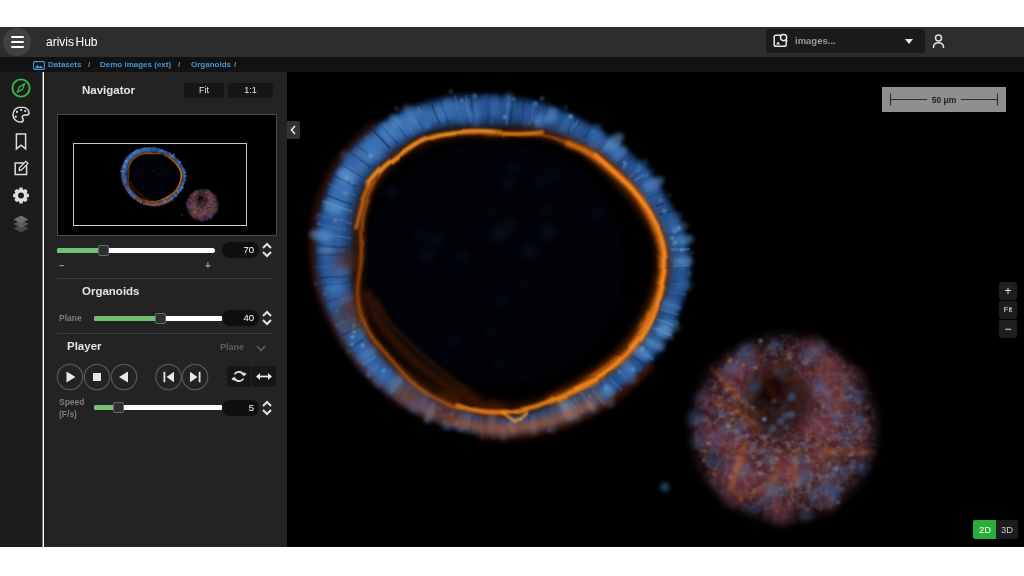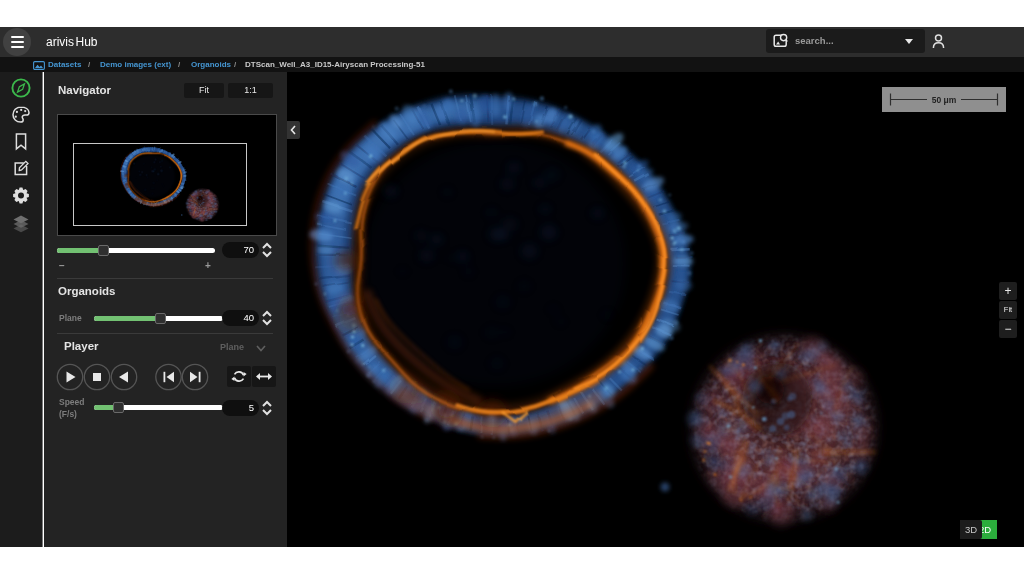--- a/index.html
+++ b/index.html
@@ -15,21 +15,21 @@
   #searchtxt { left:795px; top:29px; height:24px; line-height:24px; color:#9a9a9a; font-size:9.5px; font-weight:bold; }
   #caret { left:905px; top:39px; width:0; height:0; border-left:4.5px solid transparent; border-right:4.5px solid transparent; border-top:5px solid #e8e8e8; }
   
   #crumbbar { left:0; top:57px; width:1024px; height:15px; background:#121212; color:#4596d2; font-size:8px; font-weight:bold; }
   .crumb { position:absolute; top:0; height:15px; line-height:16px; white-space:nowrap; }
   .slash { color:#8a8a8a; }
   
   #railcol { left:0; top:72px; width:43px; height:475px; background:#1c1c1c; border-right:1px solid #7a7a7a; }
   #panel { left:44px; top:72px; width:243px; height:475px; background:#232323; }
   #viewer { left:287px; top:72px; width:737px; height:475px; background:#000; }
-  .h1 { position:absolute; color:#e4e4e4; font-size:11.5px; font-weight:bold; }
+  .h1 { position:absolute; color:#e4e4e4; font-size:11.5px; font-weight:bold;margin-left:24px; }
   .btn { position:absolute; background:#161616; color:#e8e8e8; font-size:9px; font-weight:normal; text-align:center; border-radius:2px; }
   .lbl { position:absolute; color:#7d7d7d; font-size:8.5px; font-weight:bold; }
   .track { position:absolute; height:5px; background:#fff; border-radius:2.5px; }
   .fill { position:absolute; height:5px; background:#72c172; border-radius:2.5px 0 0 2.5px; }
   .handle { position:absolute; width:11px; height:11px; top:-3px; background:#2f2f2f; border:1px solid #6a6a6a; border-radius:2px; }
   .valbox { position:absolute; width:37px; height:16px; background:#0f0f0f; color:#fff; font-size:9.5px; line-height:16px; text-align:right; padding-right:5px; border-radius:8px; }
   .divider { position:absolute; left:57px; width:216px; height:1px; background:#3a3a3a; }
   .spin { position:absolute; width:12px; height:16px; }
 </style>
 </head>
@@ -43,39 +43,38 @@
     <div class="hbar" style="top:18px"></div>
   </div>
   <div id="title" class="abs">arivis<span style="margin-left:1.5px">Hub</span></div>
   <div id="searchbox" class="abs"></div>
   <svg class="abs" style="left:773px;top:33px" width="16" height="16" viewBox="0 0 16 16">
     <rect x="1.2" y="2.2" width="12" height="11" rx="1.8" fill="none" stroke="#e8e8e8" stroke-width="1.5"></rect>
     <circle cx="10.6" cy="4.6" r="3.1" fill="#1b1b1b" stroke="#e8e8e8" stroke-width="1.4"></circle>
     <line x1="12.8" y1="6.8" x2="14.4" y2="8.4" stroke="#e8e8e8" stroke-width="1.4"></line>
     <path d="M 3 11.4 L 5.2 8.6 L 7 11.4 Z" fill="#e8e8e8"></path>
   </svg>
-  <div id="searchtxt" class="abs">search...</div>
+  <div id="searchtxt" class="abs">images...</div>
   <div id="caret" class="abs"></div>
   <svg class="abs" style="left:931px;top:33px" width="15" height="17" viewBox="0 0 15 17">
     <circle cx="7.5" cy="5" r="3" fill="none" stroke="#e0e0e0" stroke-width="1.5"></circle>
     <path d="M 2.4 15 Q 2.4 9.8 7.5 9.8 Q 12.6 9.8 12.6 15" fill="none" stroke="#e0e0e0" stroke-width="1.5"></path>
   </svg>
 
   <div id="crumbbar" class="abs">
     <svg class="abs" style="left:33px;top:3.5px" width="12" height="9" viewBox="0 0 12 9">
       <rect x="0.6" y="0.6" width="10.8" height="7.8" rx="1.2" fill="none" stroke="#4596d2" stroke-width="1.1"></rect>
       <path d="M 2 7 L 4.5 3.8 L 6.5 6 L 8 4.6 L 10 7 Z" fill="#4596d2"></path>
     </svg>
     <span class="crumb" style="left:48px">Datasets</span>
     <span class="crumb slash" style="left:88px">/</span>
     <span class="crumb" style="left:100px">Demo images (ext)</span>
     <span class="crumb slash" style="left:178px">/</span>
     <span class="crumb" style="left:191px">Organoids</span>
     <span class="crumb slash" style="left:234px">/</span>
-    <span class="crumb" style="left:245px;color:#c9c9c9">DTScan_Well_A3_ID15-Airyscan Processing-51</span>
   </div>
 
   <div id="railcol" class="abs"></div>
   <svg class="abs" style="left:0;top:72px" width="43" height="475" viewBox="0 0 43 475">
 
     <g transform="translate(21,16)">
       <circle r="8.6" fill="none" stroke="#3cb94c" stroke-width="1.9"></circle>
       <g transform="rotate(40)">
           <polygon points="0,-5.4 2.1,0 0,5.4 -2.1,0" fill="none" stroke="#3cb94c" stroke-width="1.3"></polygon>
         </g>
@@ -138,21 +137,21 @@
   <div class="track" style="left:94px;top:315.5px;width:129px"></div>
   <div class="fill" style="left:94px;top:315.5px;width:67px"></div>
   <div class="handle" style="left:155px;top:312.5px"></div>
   <div class="valbox" style="left:222px;top:310px">40</div>
   <svg class="spin" style="left:261px;top:310px" width="12" height="16" viewBox="0 0 12 16">
     <polyline points="2,6 6,2 10,6" fill="none" stroke="#e2e2e2" stroke-width="2"></polyline>
     <polyline points="2,10 6,14 10,10" fill="none" stroke="#e2e2e2" stroke-width="2"></polyline>
   </svg>
   <div class="divider" style="top:333px"></div>
 
-  <div class="h1" style="left:64px;top:340px">Player</div>
+  <div class="h1" style="left:43px;top:340px">Player</div>
   <div class="lbl" style="left:220px;top:342px;color:#5f5f5f;font-size:9px">Plane</div>
   <svg class="abs" style="left:255px;top:343px" width="12" height="10" viewBox="0 0 12 10">
     <polyline points="2,3 6,7.5 10,3" fill="none" stroke="#5f5f5f" stroke-width="1.6"></polyline>
   </svg>
   <svg class="abs" style="left:44px;top:360px" width="243" height="36" viewBox="0 0 243 36">
     <g fill="none" stroke="#555" stroke-width="1.3">
       <circle cx="26" cy="17" r="12.7"></circle>
       <circle cx="53" cy="17" r="12.7"></circle>
       <circle cx="80" cy="17" r="12.7"></circle>
       <circle cx="124.5" cy="17" r="12.7"></circle>
@@ -774,14 +773,14 @@
       <line x1="79" y1="12.5" x2="115.5" y2="12.5"></line>
     </g>
     <text x="62" y="15.5" font-size="8.5" fill="#222" text-anchor="middle" font-family="Liberation Sans, sans-serif" font-weight="bold">50 μm</text>
   </svg>
 
   <div class="btn" style="left:999px;top:282px;width:18px;height:18px;line-height:18px;background:#1e1e1e;font-size:12px;font-weight:normal">+</div>
   <div class="btn" style="left:999px;top:301px;width:18px;height:18px;line-height:18px;background:#1e1e1e;font-size:7.5px">Fit</div>
   <div class="btn" style="left:999px;top:320px;width:18px;height:18px;line-height:18px;background:#1e1e1e;font-size:12px;font-weight:normal">−</div>
 
   <div class="btn" style="left:973px;top:520px;width:24px;height:19px;line-height:19px;background:#2bad3c;color:#fff;font-size:9.5px;border-radius:2px 0 0 2px">2D</div>
-  <div class="btn" style="left:960px;top:520px;width:22px;height:19px;line-height:19px;background:#1c1c1c;color:#c8c8c8;font-size:9.5px;border-radius:0 2px 2px 0">3D</div>
+  <div class="btn" style="left:996px;top:520px;width:22px;height:19px;line-height:19px;background:#1c1c1c;color:#c8c8c8;font-size:9.5px;border-radius:0 2px 2px 0">3D</div>
 </div>
 
 </body></html>

